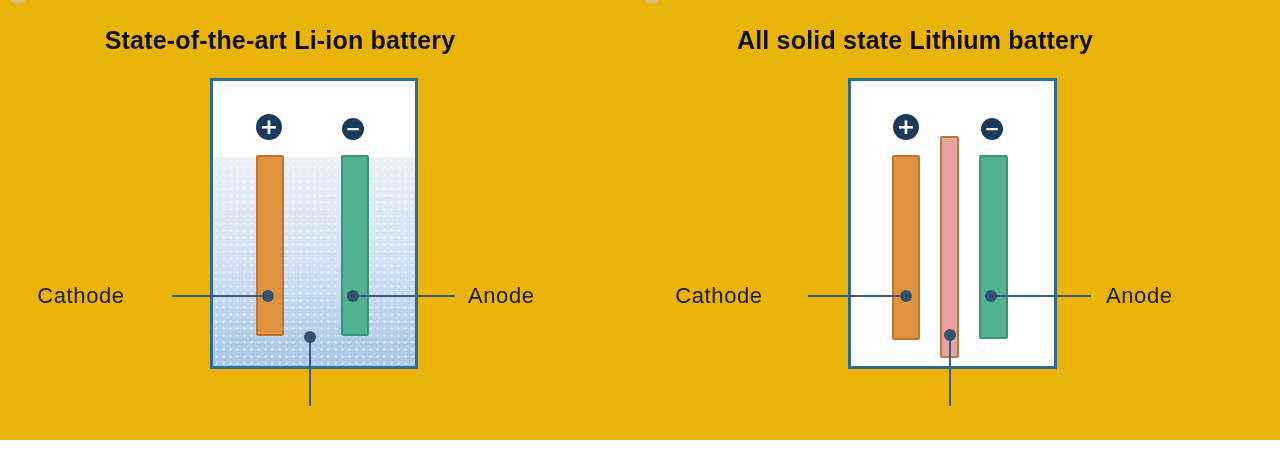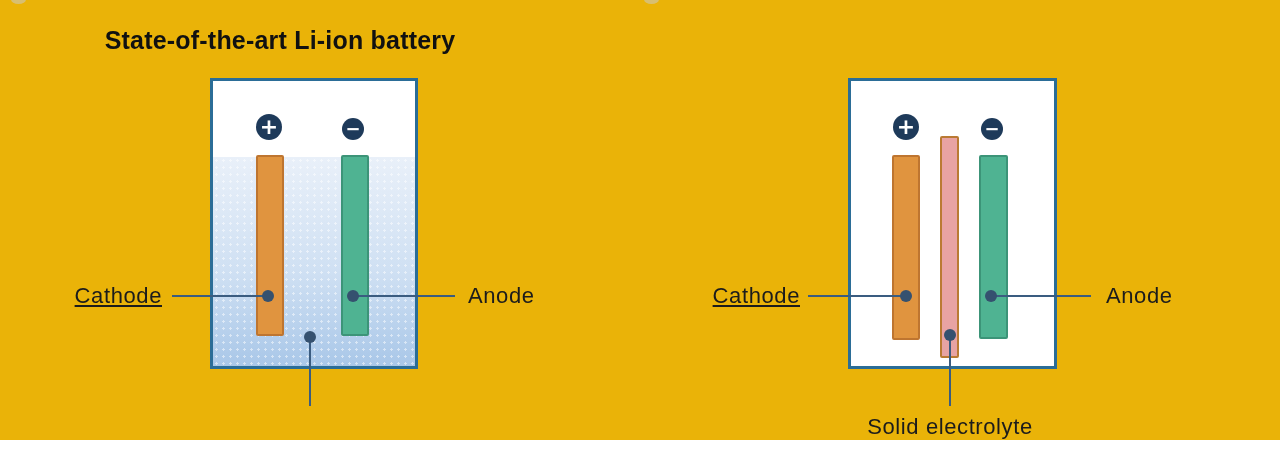--- a/index.html
+++ b/index.html
@@ -63,21 +63,21 @@
   .terminal.r-minus{left:981px;}
 
   .callout-line{position:absolute;background:#3a5c80;z-index:4;}
   .callout-dot{position:absolute;width:12px;height:12px;border-radius:50%;
     background:#35516f;z-index:5;}
 
   .lbl{
     position:absolute;font-size:22px;letter-spacing:.6px;color:#1c1c1c;z-index:4;
     white-space:nowrap;
   }
-  .lbl.right-align{text-align:right;text-decoration:underline;}
+  .lbl.right-align{text-align:center;}
   .lbl.center{text-align:center;}
 
   
   .l-cath-line{left:172px;top:295px;width:92px;height:2px;}
   .l-cath-dot{left:262px;top:290px;}
   .l-cath-lbl{left:0px;top:283px;width:162px;}
   .l-anode-line{left:357px;top:295px;width:98px;height:2px;}
   .l-anode-dot{left:347px;top:290px;}
   .l-anode-lbl{left:468px;top:283px;}
   .l-elec-vline{left:309px;top:340px;width:2px;height:66px;}
@@ -123,20 +123,21 @@
   <div class="callout-dot l-cath-dot"></div>
   <div class="lbl right-align l-cath-lbl">Cathode</div>
 
   <div class="callout-line l-anode-line"></div>
   <div class="callout-dot l-anode-dot"></div>
   <div class="lbl l-anode-lbl">Anode</div>
 
   <div class="callout-line l-elec-vline"></div>
   <div class="callout-dot l-elec-dot"></div>
 
+  <div class="title right-t">All solid state Lithium battery</div>
 
   <div class="cell right-c"></div>
 
   <div class="bar cathode r-cath"></div>
   <div class="bar solid-elec r-elec"></div>
   <div class="bar anode r-anode"></div>
 
   <div class="terminal plus r-plus">
     <span>+</span>
   </div>
@@ -147,15 +148,14 @@
   <div class="callout-line r-cath-line"></div>
   <div class="callout-dot r-cath-dot"></div>
   <div class="lbl right-align r-cath-lbl">Cathode</div>
 
   <div class="callout-line r-anode-line"></div>
   <div class="callout-dot r-anode-dot"></div>
   <div class="lbl r-anode-lbl">Anode</div>
 
   <div class="callout-line r-elec-vline"></div>
   <div class="callout-dot r-elec-dot"></div>
-  <div class="lbl center r-elec-lbl">Solid electrolyte</div>
 
 </div>
 
 </body></html>

